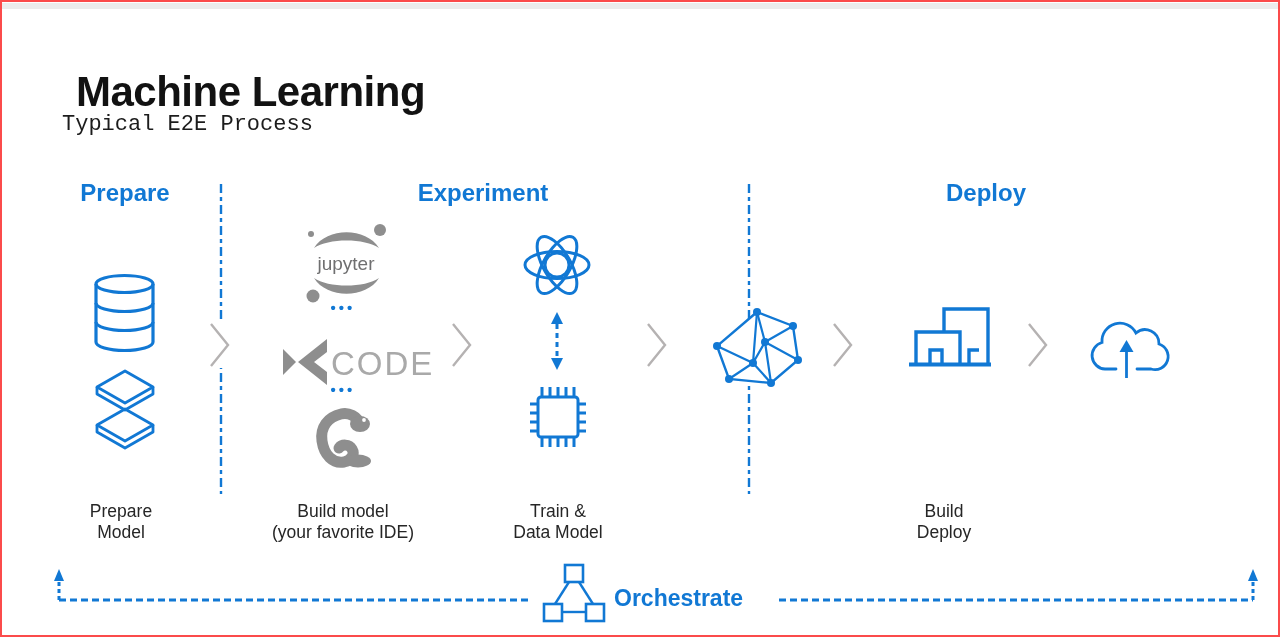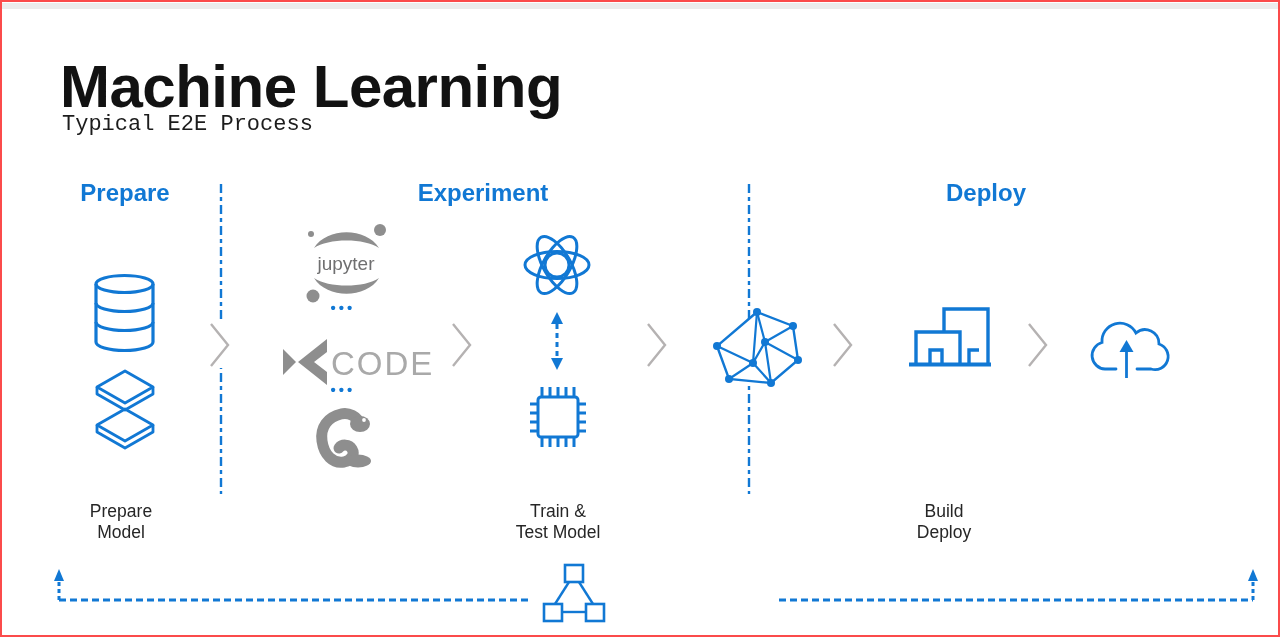--- a/index.html
+++ b/index.html
@@ -9,21 +9,21 @@
     --red:#fb4b4b;
     --label:#262626;
   }
   html,body{margin:0;padding:0;background:#fff;}
   .page{
     position:relative;width:1280px;height:637px;box-sizing:border-box;
     border:2px solid var(--red);background:#fff;overflow:hidden;
     font-family:"Liberation Sans","DejaVu Sans",sans-serif;
   }
   .top-strip{position:absolute;left:0;right:0;top:1px;height:6px;background:#ececec;}
-  .title{position:absolute;left:58px;top:50px;font-size:60px;font-weight:700;color:#121212;letter-spacing:-0.5px;margin:0;}
+  .title{position:absolute;left:58px;top:50px;font-size:42px;font-weight:700;color:#121212;letter-spacing:-0.5px;margin:16px;}
   .subtitle{position:absolute;left:60px;top:110px;font-size:22px;color:#1c1c1c;font-family:Liberation Mono, monospace;}
   .phase{position:absolute;top:177px;transform:translateX(-50%);font-size:24px;font-weight:700;color:var(--blue);white-space:nowrap;}
   .abs{position:absolute;}
   .step-label{position:absolute;top:499px;transform:translateX(-50%);text-align:center;
     font-size:17.5px;line-height:21px;color:var(--label);white-space:nowrap;}
   .dots{position:absolute;transform:translateX(-50%);color:var(--blue);font-weight:700;font-size:15px;letter-spacing:3px;line-height:12px;}
   .orch-label{position:absolute;left:612px;top:583px;font-size:23px;font-weight:700;color:var(--blue);white-space:nowrap;}
   
   .sB{stroke:var(--blue);fill:none;}
   .sBw{stroke:var(--blue);fill:#fff;}
@@ -178,23 +178,27 @@
   </svg>
   <svg class="abs" style="left:1024px;top:320px" width="24" height="46">
     <rect x="0" y="0" width="24" height="46" fill="#fff"></rect>
     <polyline class="sC" points="3,2 20,23 3,44" stroke-width="2.4"></polyline>
   </svg>
 
   <div class="step-label" style="left:119px">
     <span>Prepare</span><br>
     <span>Model</span>
   </div>
+  <div class="step-label" style="left:341px">
+    <span>Build model</span><br>
+    <span>(your favorite IDE)</span>
+  </div>
   <div class="step-label" style="left:556px">
     <span>Train &amp;</span><br>
-    <span>Test Model</span>
+    <span>Data Model</span>
   </div>
   <div class="step-label" style="left:942px">
     <span>Build</span><br>
     <span>Deploy</span>
   </div>
 
   <svg class="abs" style="left:50px;top:562px" width="1210" height="46">
     <g class="sB" stroke-width="3">
       <line x1="7" y1="36" x2="478" y2="36" stroke-dasharray="7 4"></line>
       <line x1="727" y1="36" x2="1201" y2="36" stroke-dasharray="7 4"></line>
@@ -211,13 +215,14 @@
       <line x1="37" y1="19" x2="51" y2="41"></line>
       <line x1="20" y1="49" x2="44" y2="49"></line>
     </g>
     <g class="sBw" stroke-width="2.6">
       <rect x="23" y="2" width="18" height="17"></rect>
       <rect x="2" y="41" width="18" height="17"></rect>
       <rect x="44" y="41" width="18" height="17"></rect>
     </g>
   </svg>
 
+  <div class="orch-label">Orchestrate</div>
 </div>
 
 </body></html>

